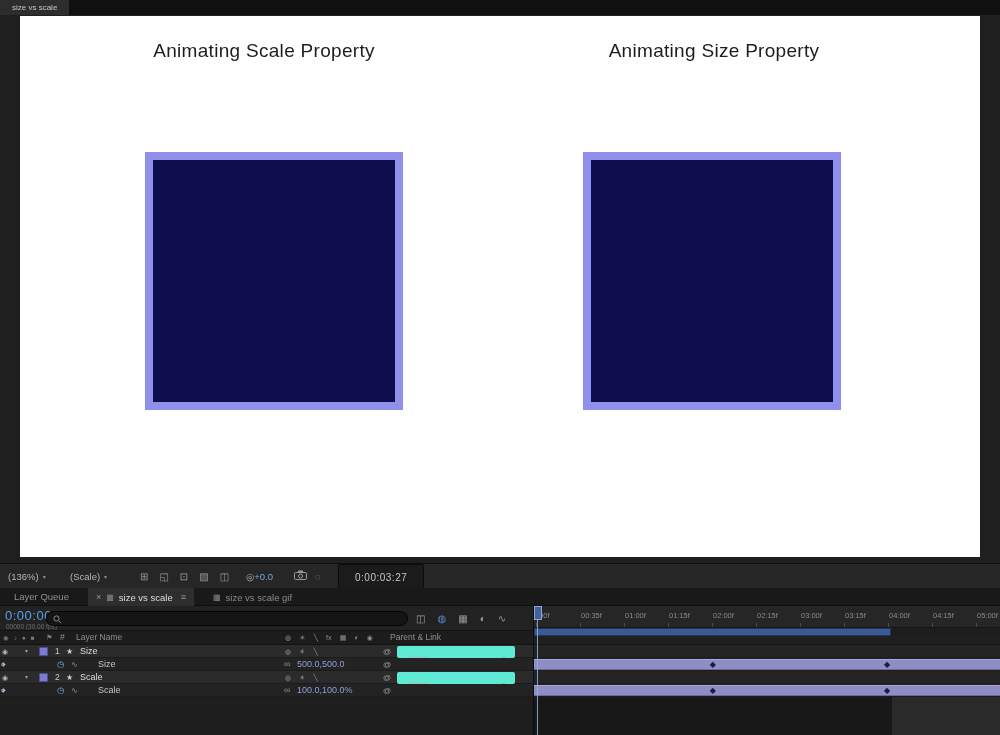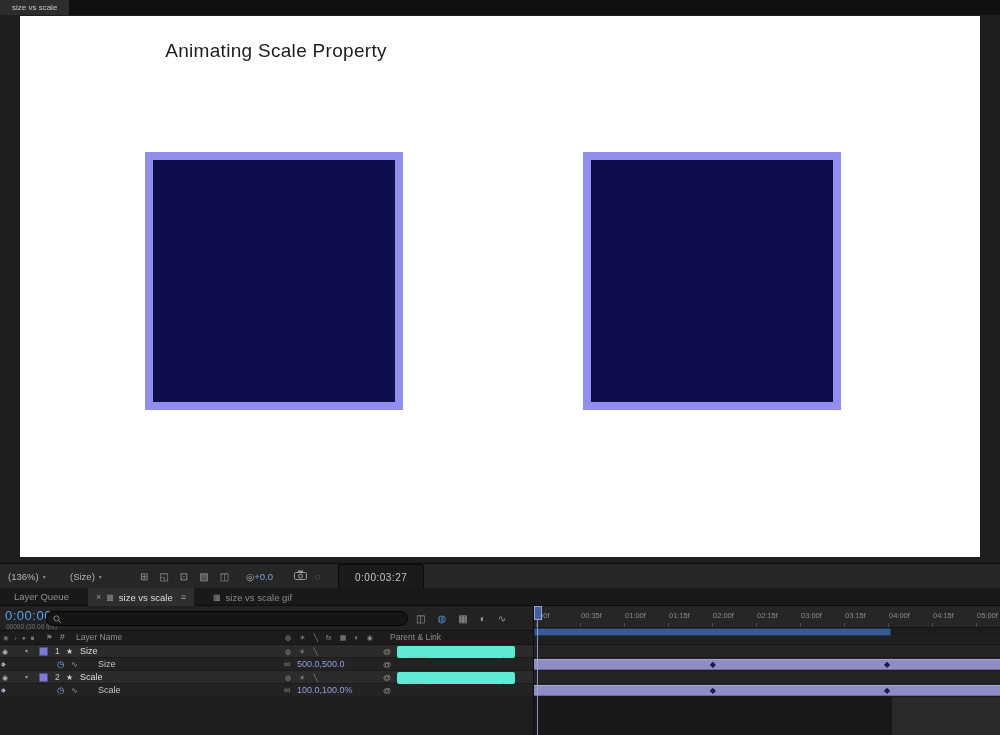--- a/index.html
+++ b/index.html
@@ -10,21 +10,21 @@
   
   #top-strip{position:absolute;left:0;top:0;width:1000px;height:15px;background:#101010}
   #top-tab{position:absolute;left:0;top:0;height:15px;padding:0 12px;background:#2d2d2d;
     color:#c6c6c6;font-size:8px;line-height:15px}
 
   
   #viewer{position:absolute;left:0;top:15px;width:1000px;height:548px;background:#1f1f1f}
   #canvas{position:absolute;left:20px;top:1px;width:960px;height:541px;background:#ffffff}
   .heading{position:absolute;top:24px;width:320px;text-align:center;font-size:19px;
     font-weight:500;color:#1d1d21;letter-spacing:.3px}
-  #heading-left{left:96px}
+  #heading-left{left:84px}
   #heading-right{left:534px}
   .square-outer{position:absolute;top:136px;width:258px;height:258px}
   #square-left{left:125px}
   #square-right{left:563px}
   .square-inner{position:absolute;left:8px;top:8px;right:8px;bottom:8px}
 
   
   #viewer-toolbar{position:absolute;left:0;top:563px;width:1000px;height:25px;background:#262626;
     border-top:1px solid #0e0e0e;color:#b5b5b5;font-size:9.5px}
   #viewer-toolbar .item{position:absolute;top:0;height:25px;line-height:25px}
@@ -129,32 +129,33 @@
 
 <div id="app">
 
   <div id="top-strip">
     <div id="top-tab">size vs scale</div>
   </div>
 
   <div id="viewer">
     <div id="canvas">
       <div class="heading" id="heading-left">Animating Scale Property</div>
+      <div class="heading" id="heading-right">Animating Size Property</div>
       <div class="square-outer" id="square-left" style="background: rgb(144, 143, 236);">
         <div class="square-inner" style="background: rgb(14, 13, 77);"></div>
       </div>
       <div class="square-outer" id="square-right" style="background: rgb(144, 143, 236);">
         <div class="square-inner" style="background: rgb(14, 13, 77);"></div>
       </div>
     </div>
   </div>
 
   <div id="viewer-toolbar">
     <span class="item" id="vt-zoom"><span>(136%)</span><span class="caret">▾</span></span>
-    <span class="item" id="vt-res"><span>(Size)</span><span class="caret">▾</span></span>
+    <span class="item" id="vt-res"><span>(Scale)</span><span class="caret">▾</span></span>
     <span class="item" id="vt-icons">
       <span>⊞</span>
       <span>◱</span>
       <span>⊡</span>
       <span>▨</span>
       <span>◫</span>
     </span>
     <span class="item" id="vt-exposure"><span>◎</span><span class="exp-val">+0.0</span></span>
     <span class="item" id="vt-camera">
       <svg width="13" height="10" viewBox="0 0 13 10">

